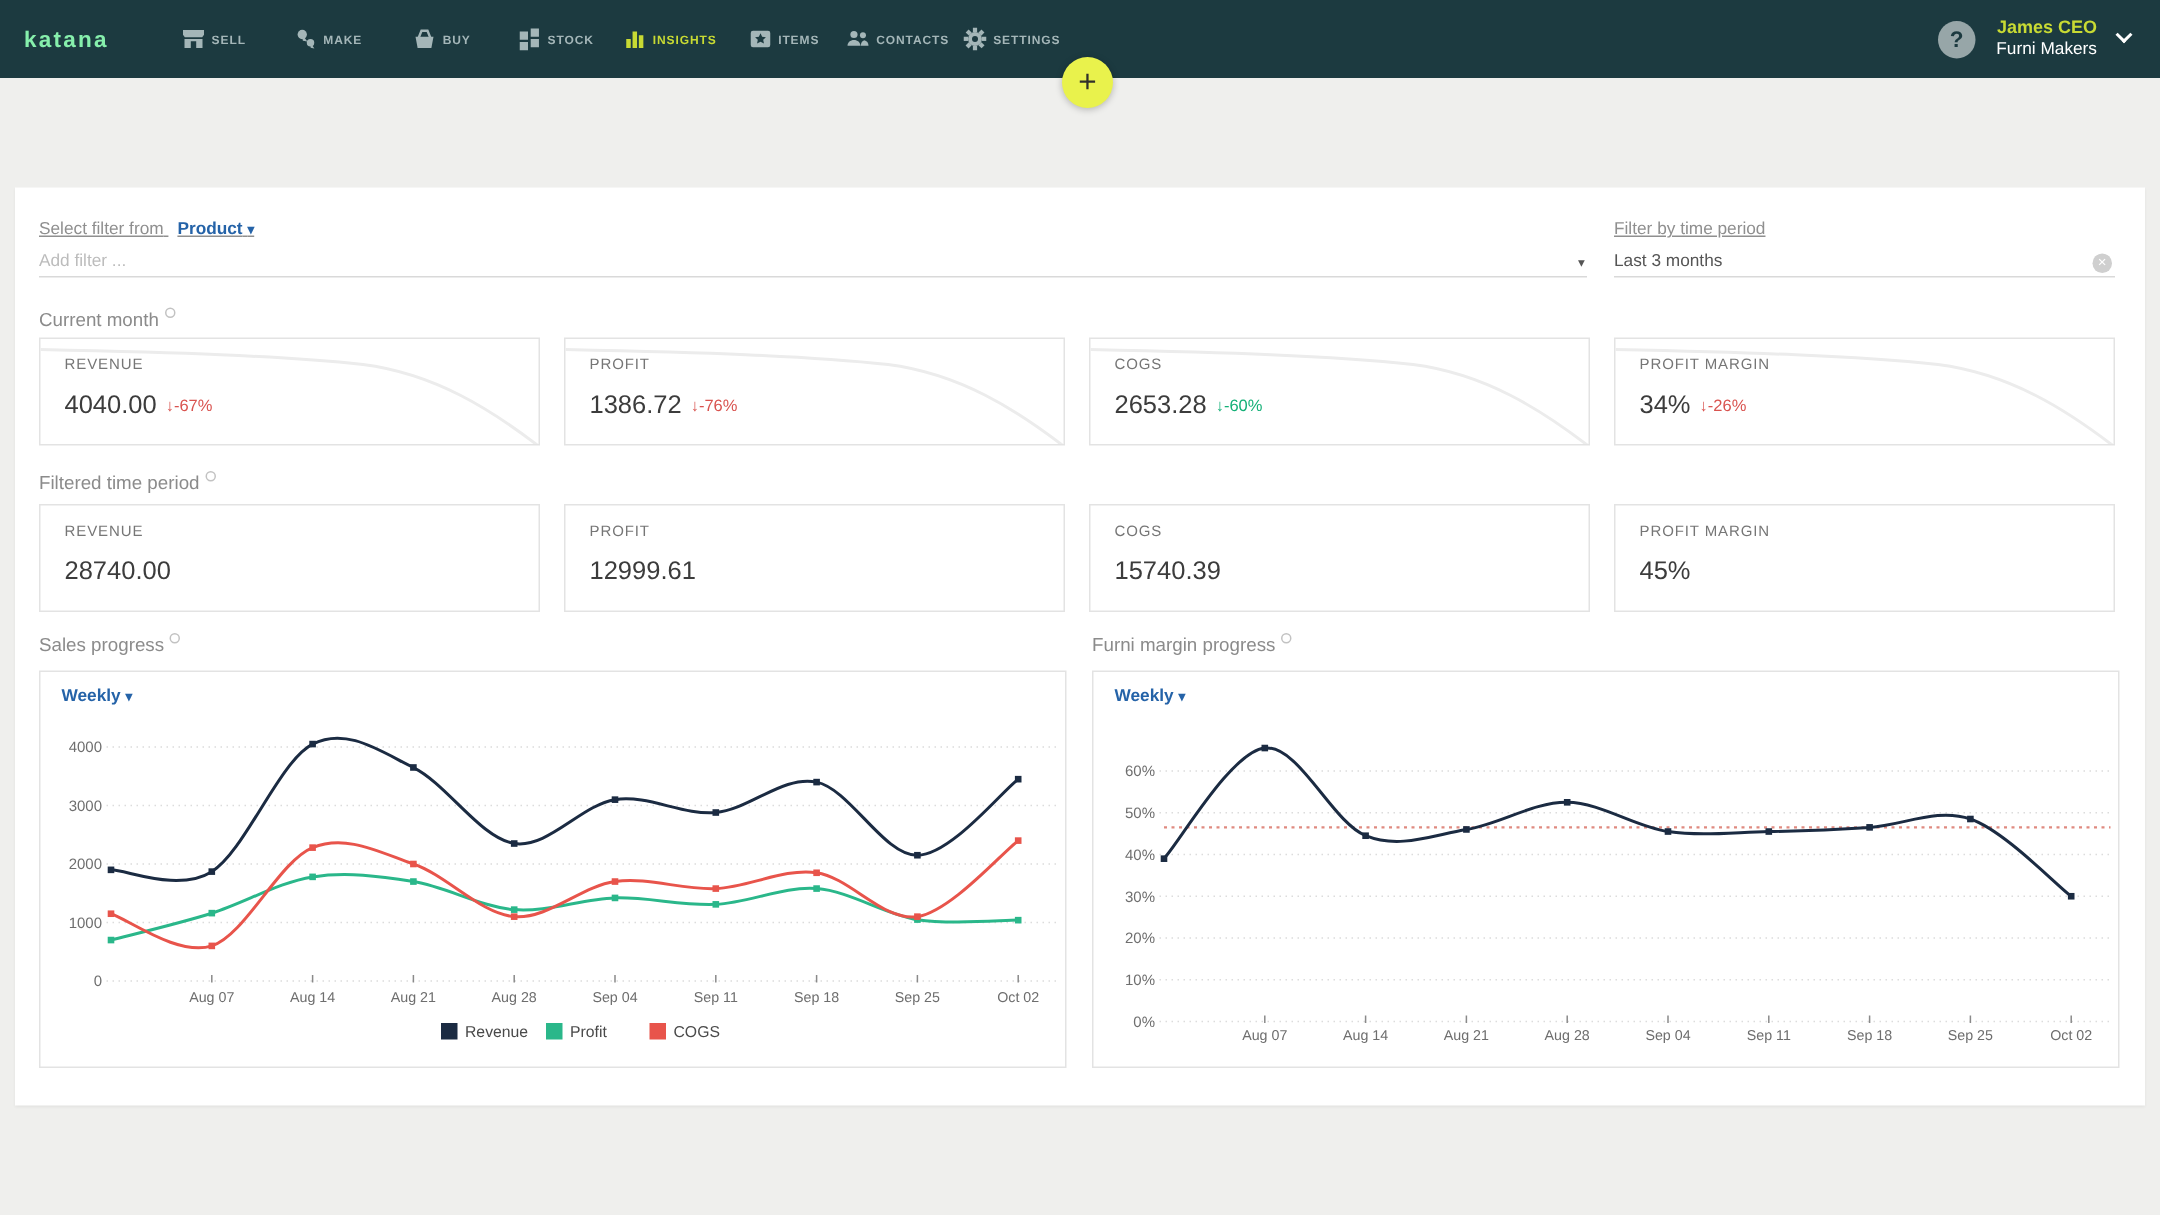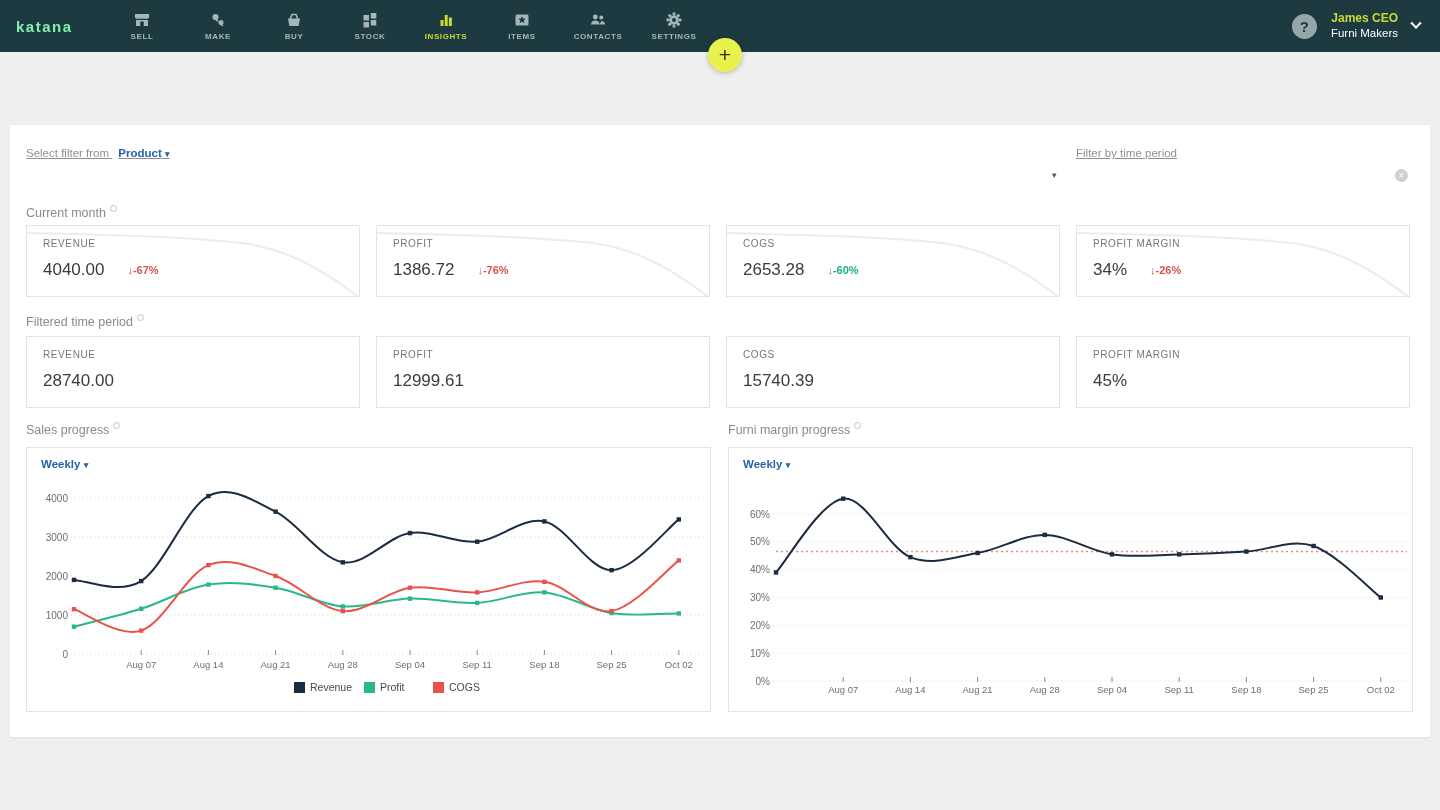--- a/index.html
+++ b/index.html
@@ -3,21 +3,21 @@
 <meta charset="utf-8">
 <style>
   * { margin:0; padding:0; box-sizing:border-box; }
   body { font-family:"Liberation Sans", sans-serif; background:#efefed; }
   #stage { position:relative; width:1440px; height:810px; background:#efefed; overflow:hidden; }
 
   
   .navbar { position:absolute; left:0; top:0; width:1440px; height:52px; background:#1c3a40; display:flex; align-items:center; }
   .logo { width:104px; padding-left:16px; color:#86efac; font-size:15px; font-weight:700; letter-spacing:1.5px; cursor:pointer; }
   .nav-items { display:flex; height:52px; }
-  .nav-item { width:76px; display:flex; flex-direction:column; align-items:center; justify-content:center; gap:3px; color:#a4b6b8; cursor:pointer; text-decoration:none; }
+  .nav-item { width:76px; display:flex; flex-direction:row; align-items:center; justify-content:center; gap:3px; color:#a4b6b8; cursor:pointer; text-decoration:none; }
   .nav-item .nav-icon { height:18px; display:flex; align-items:center; }
   .nav-item .nav-label { font-size:8px; font-weight:700; letter-spacing:0.6px; }
   .nav-item.active { color:#c8da33; }
   .nav-right { margin-left:auto; display:flex; align-items:center; gap:14px; padding-right:20px; }
   .help-btn { width:25px; height:25px; border-radius:50%; background:#97a6a8; color:#1c3a40; font-size:15px; font-weight:700; display:flex; align-items:center; justify-content:center; cursor:pointer; }
   .user-menu { text-align:right; cursor:pointer; }
   .user-name { color:#c8da33; font-size:12px; font-weight:700; line-height:15px; }
   .user-company { color:#fff; font-size:11.5px; font-weight:400; line-height:15px; }
   .chevron { width:8px; height:8px; border-right:2px solid #fff; border-bottom:2px solid #fff; transform:rotate(45deg) translate(-2px,-2px); }
 
@@ -39,21 +39,21 @@
   .input-caret { position:absolute; font-size:9px; color:#555; cursor:pointer; }
   .clear-icon { position:absolute; width:13px; height:13px; border-radius:50%; background:#cfcfcf; color:#fff; font-size:10px; line-height:13px; text-align:center; cursor:pointer; }
 
   .section-title { position:absolute; font-size:12.5px; color:#8b8b8b; }
   .info-dot { display:inline-block; width:7px; height:7px; border:1px solid #c2c2c2; border-radius:50%; margin-left:4px; vertical-align:super; cursor:pointer; }
 
   .kpi-card { position:absolute; width:334px; height:72px; border:1px solid #e3e3e3; background:#fff; overflow:hidden; }
   .kpi-spark { position:absolute; left:0; top:0; }
   .kpi-label { position:absolute; left:16px; top:12px; font-size:10px; letter-spacing:0.6px; color:#767676; }
   .kpi-value { position:absolute; left:16px; top:34px; font-size:17px; color:#3c3c3c; }
-  .kpi-delta { font-size:11px; font-weight:700; margin-left:23px; vertical-align:1px; }
+  .kpi-delta { font-size:11px; font-weight:400; margin-left:6px; vertical-align:1px; }
 
   .chart-box { position:absolute; width:685px; height:265px; border:1px solid #e3e3e3; background:#fff; }
   .chart-freq { position:absolute; left:14px; top:10px; font-size:11.5px; font-weight:700; color:#2563a8; cursor:pointer; }
   .chart-svg { position:absolute; left:0; top:33px; }
 </style>
 </head>
 <body>
 
 <div id="stage">
 
@@ -176,23 +176,25 @@
 
   <div class="panel">
 
     <div class="filter-label" style="left:16px; top:22px;">
       <span>Select filter from</span>
       <span class="filter-select" style="margin-left:6px;">
         <span>Product</span>
         <span class="caret">▾</span>
       </span>
     </div>
+    <input class="flt-input" style="left: 16px; top: 38px; width: 1032px;" placeholder="Add filter ...">
     <span class="input-caret" style="left:1042px; top:45px;">▾</span>
 
     <div class="filter-label" style="left:1066px; top:22px;">Filter by time period</div>
+    <input class="flt-input" style="left: 1066px; top: 38px; width: 334px;" value="Last 3 months">
     <span class="clear-icon" style="left:1385px; top:44px;">×</span>
 
     <div class="section-title" style="left:16px; top:80px;">
       <span>Current month</span><span class="info-dot"></span>
     </div>
 
     <div class="kpi-card" style="left:16px; top:100px;">
       <svg class="kpi-spark" width="334" height="72">
           <path d="M-4,7 C90,9 160,11 215,17 C262,23 300,46 338,76" fill="none" stroke="#ececec" stroke-width="2"></path>
         </svg>

